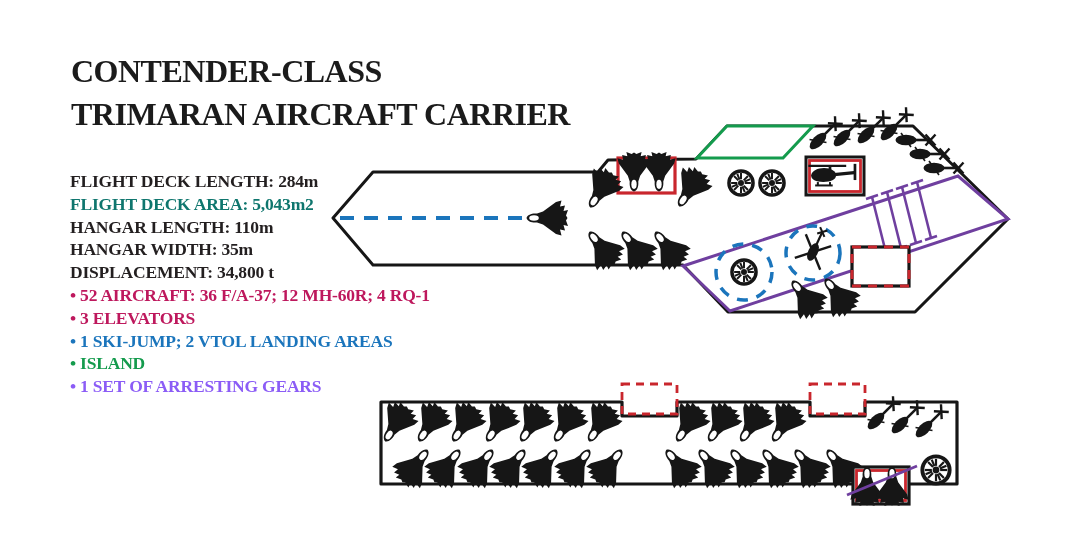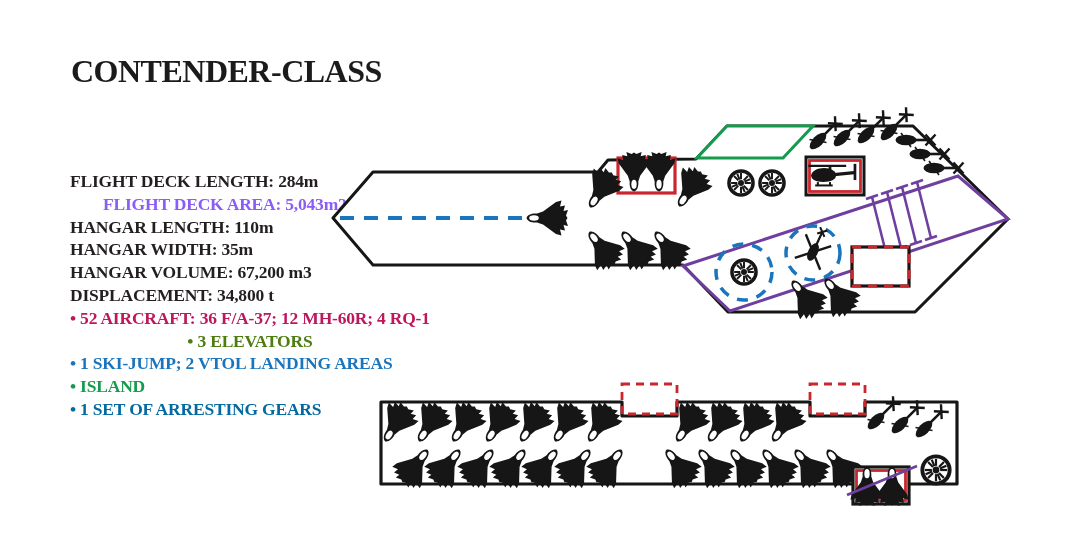--- a/index.html
+++ b/index.html
@@ -12,35 +12,35 @@
   .spec-line{white-space:nowrap;}
   svg.diagram{position:absolute;left:0;top:0;}
 </style>
 </head>
 <body>
 
 <div class="page">
 
   <div class="title">
     <div>CONTENDER-CLASS</div>
+    <div>TRIMARAN AIRCRAFT CARRIER</div>
   </div>
 
   <div class="specs">
 
   <div class="spec-line" style="color: rgb(35, 31, 32);">FLIGHT DECK LENGTH: 284m</div>
-      <div class="spec-line" style="color: #8b5cf6; margin-left: 33px;">FLIGHT DECK AREA: 5,043m2</div>
+      <div class="spec-line" style="color: #0f766e;">FLIGHT DECK AREA: 5,043m2</div>
       <div class="spec-line" style="color: rgb(35, 31, 32);">HANGAR LENGTH: 110m</div>
       <div class="spec-line" style="color: rgb(35, 31, 32);">HANGAR WIDTH: 35m</div>
-      <div class="spec-line" style="color: rgb(35, 31, 32);">HANGAR VOLUME: 67,200 m3</div>
       <div class="spec-line" style="color: rgb(35, 31, 32);">DISPLACEMENT: 34,800 t</div>
       <div class="spec-line" style="color: #be185d;">• 52 AIRCRAFT: 36 F/A-37; 12 MH-60R; 4 RQ-1</div>
-      <div class="spec-line" style="color: #4d7c0f; text-align: center;">• 3 ELEVATORS</div>
+      <div class="spec-line" style="color: #be185d;">• 3 ELEVATORS</div>
       <div class="spec-line" style="color: rgb(27, 117, 188);">• 1 SKI-JUMP; 2 VTOL LANDING AREAS</div>
       <div class="spec-line" style="color: rgb(20, 155, 77);">• ISLAND</div>
-      <div class="spec-line" style="color: #0369a1;">• 1 SET OF ARRESTING GEARS</div>
+      <div class="spec-line" style="color: #8b5cf6;">• 1 SET OF ARRESTING GEARS</div>
     </div>
 
   <svg class="diagram" width="1080" height="540" viewBox="0 0 1080 540">
     <defs>
       <g id="jet">
         <path d="M0,-20.5 C3.5,-19.5 5,-15 4.5,-10 L6.5,-4 L16,9 L17.5,14.5 L11.5,13 L12.5,18 L7,16.5 L8,21 L2.5,19 L0,20.5 L-2.5,19 L-8,21 L-7,16.5 L-12.5,18 L-11.5,13 L-17.5,14.5 L-16,9 L-6.5,-4 L-4.5,-10 C-5,-15 -3.5,-19.5 0,-20.5 Z" fill="#161616"></path>
         <ellipse cx="0" cy="-13" rx="2.8" ry="4.8" fill="#fff"></ellipse>
       </g>
       <g id="heli" stroke="#161616">
         <ellipse cx="0" cy="0" rx="5.2" ry="10.5" fill="#161616" stroke="none"></ellipse>

